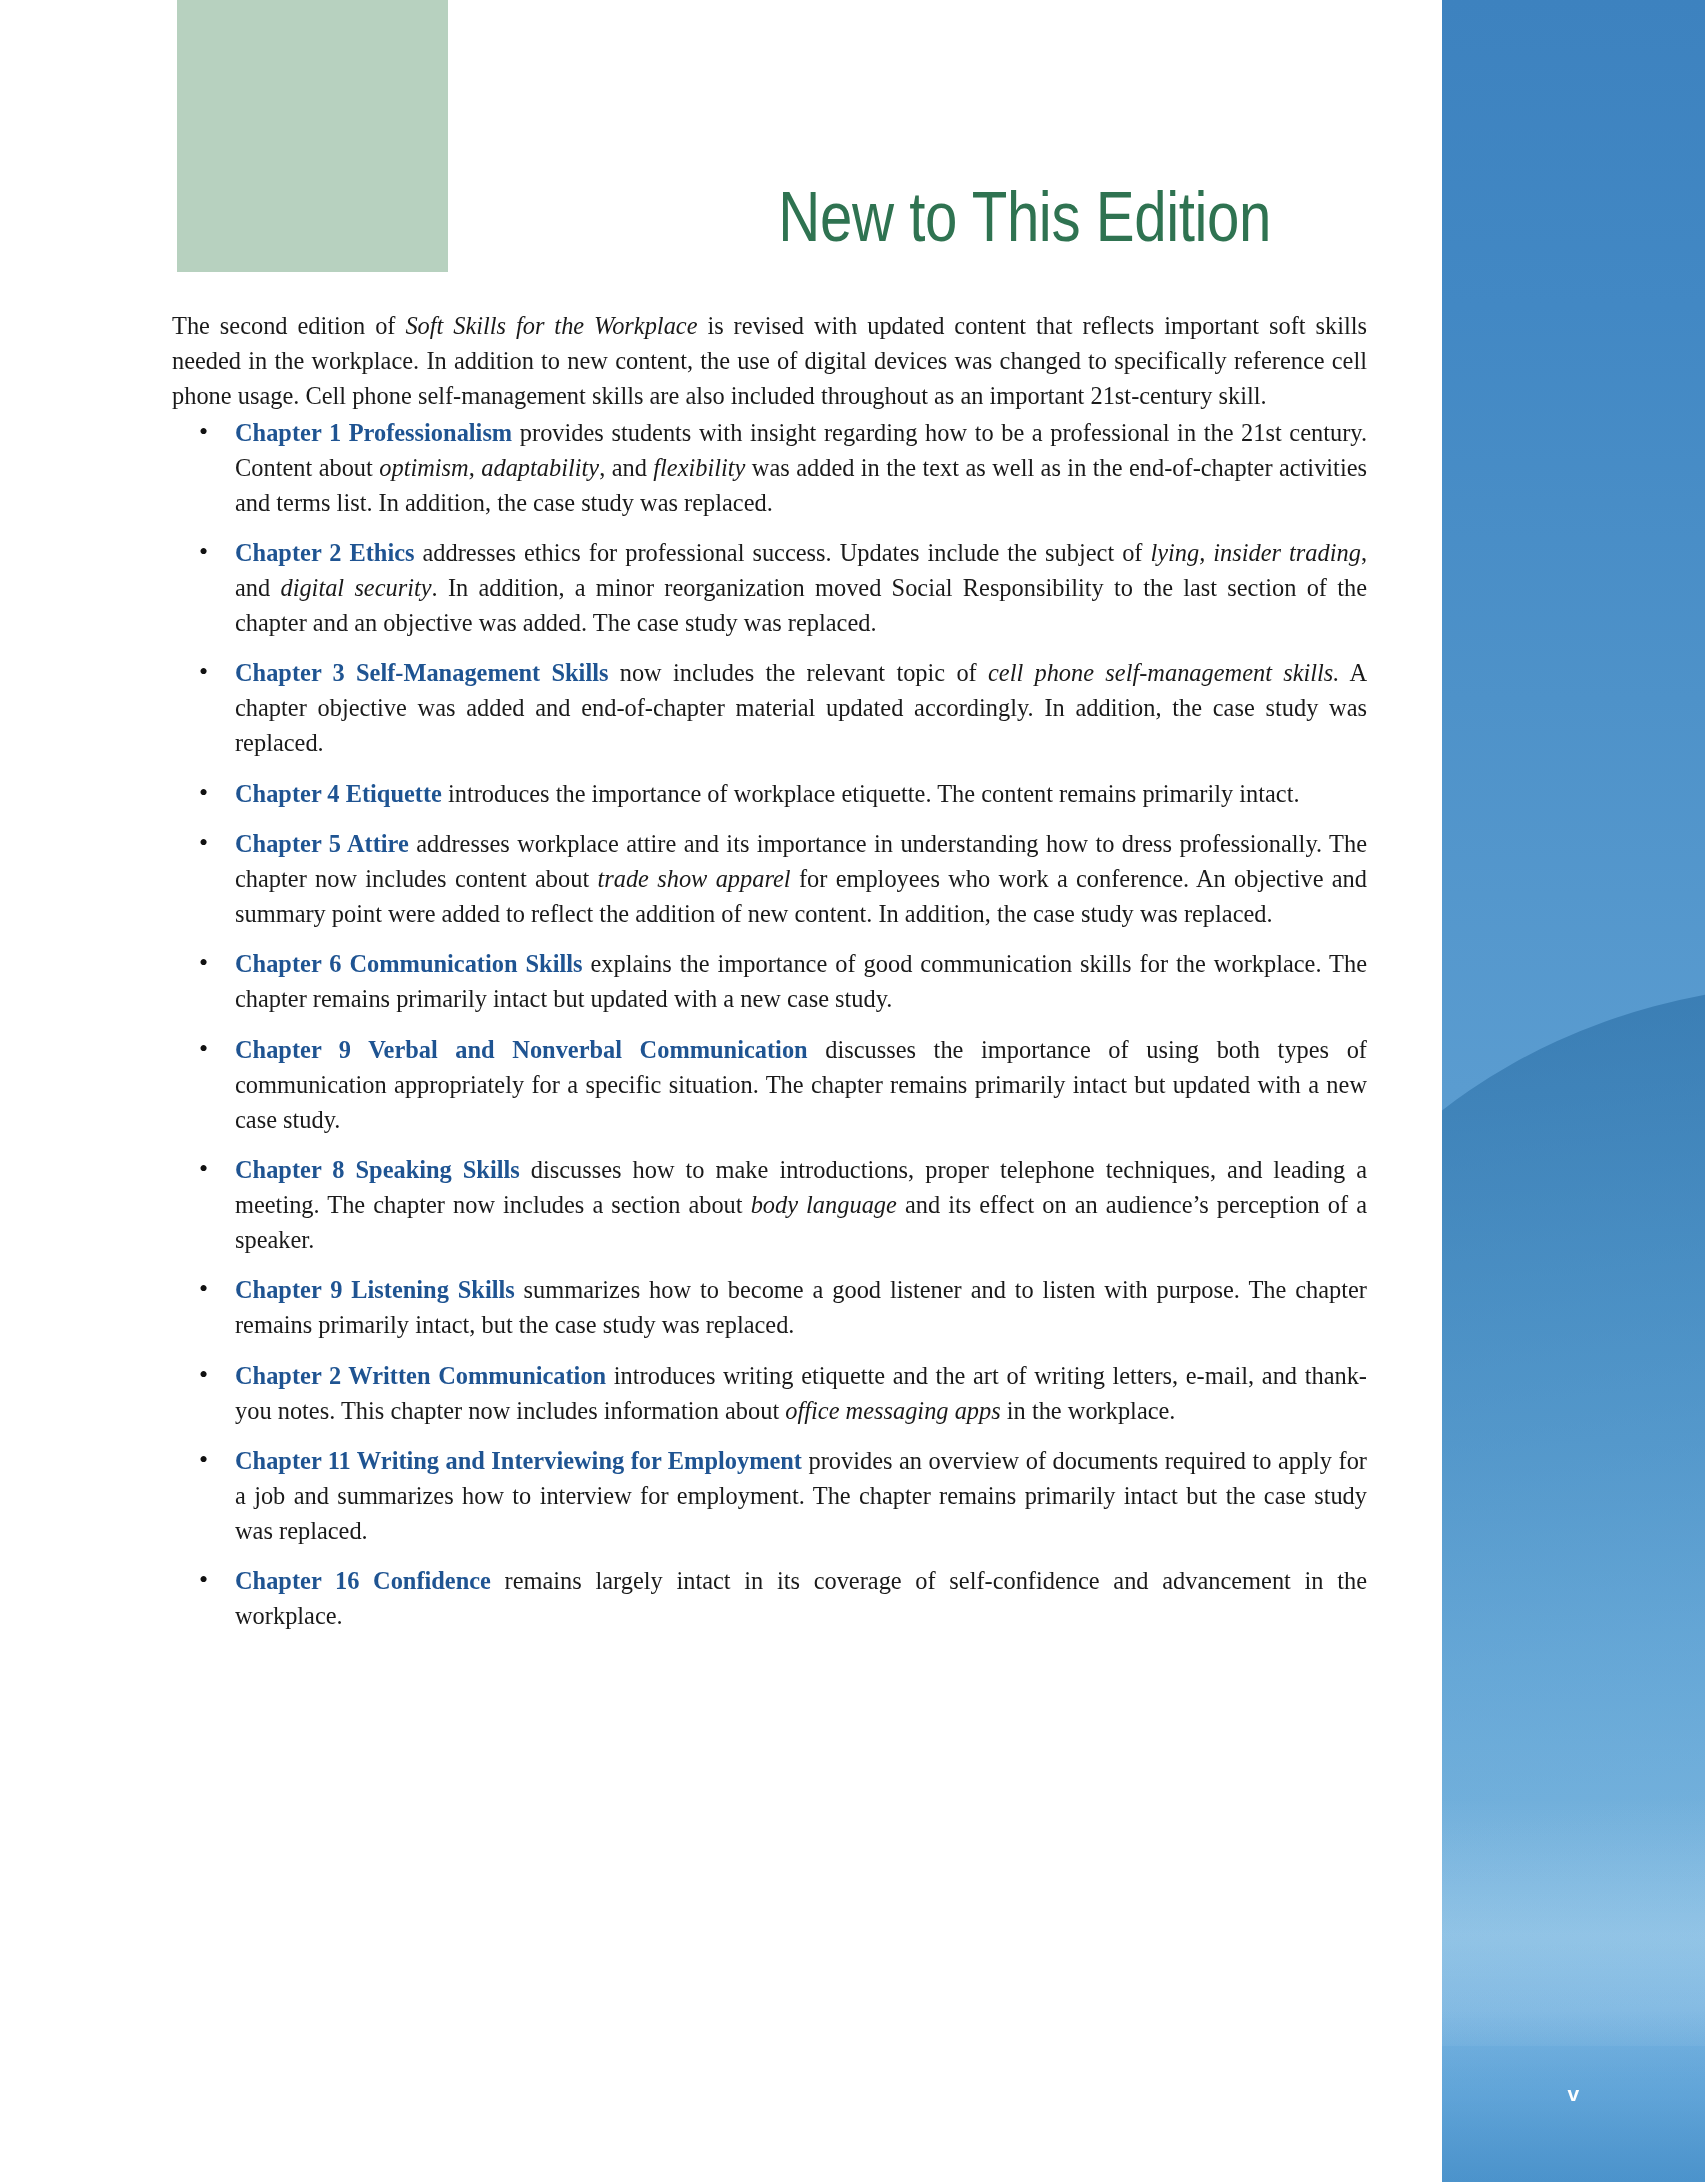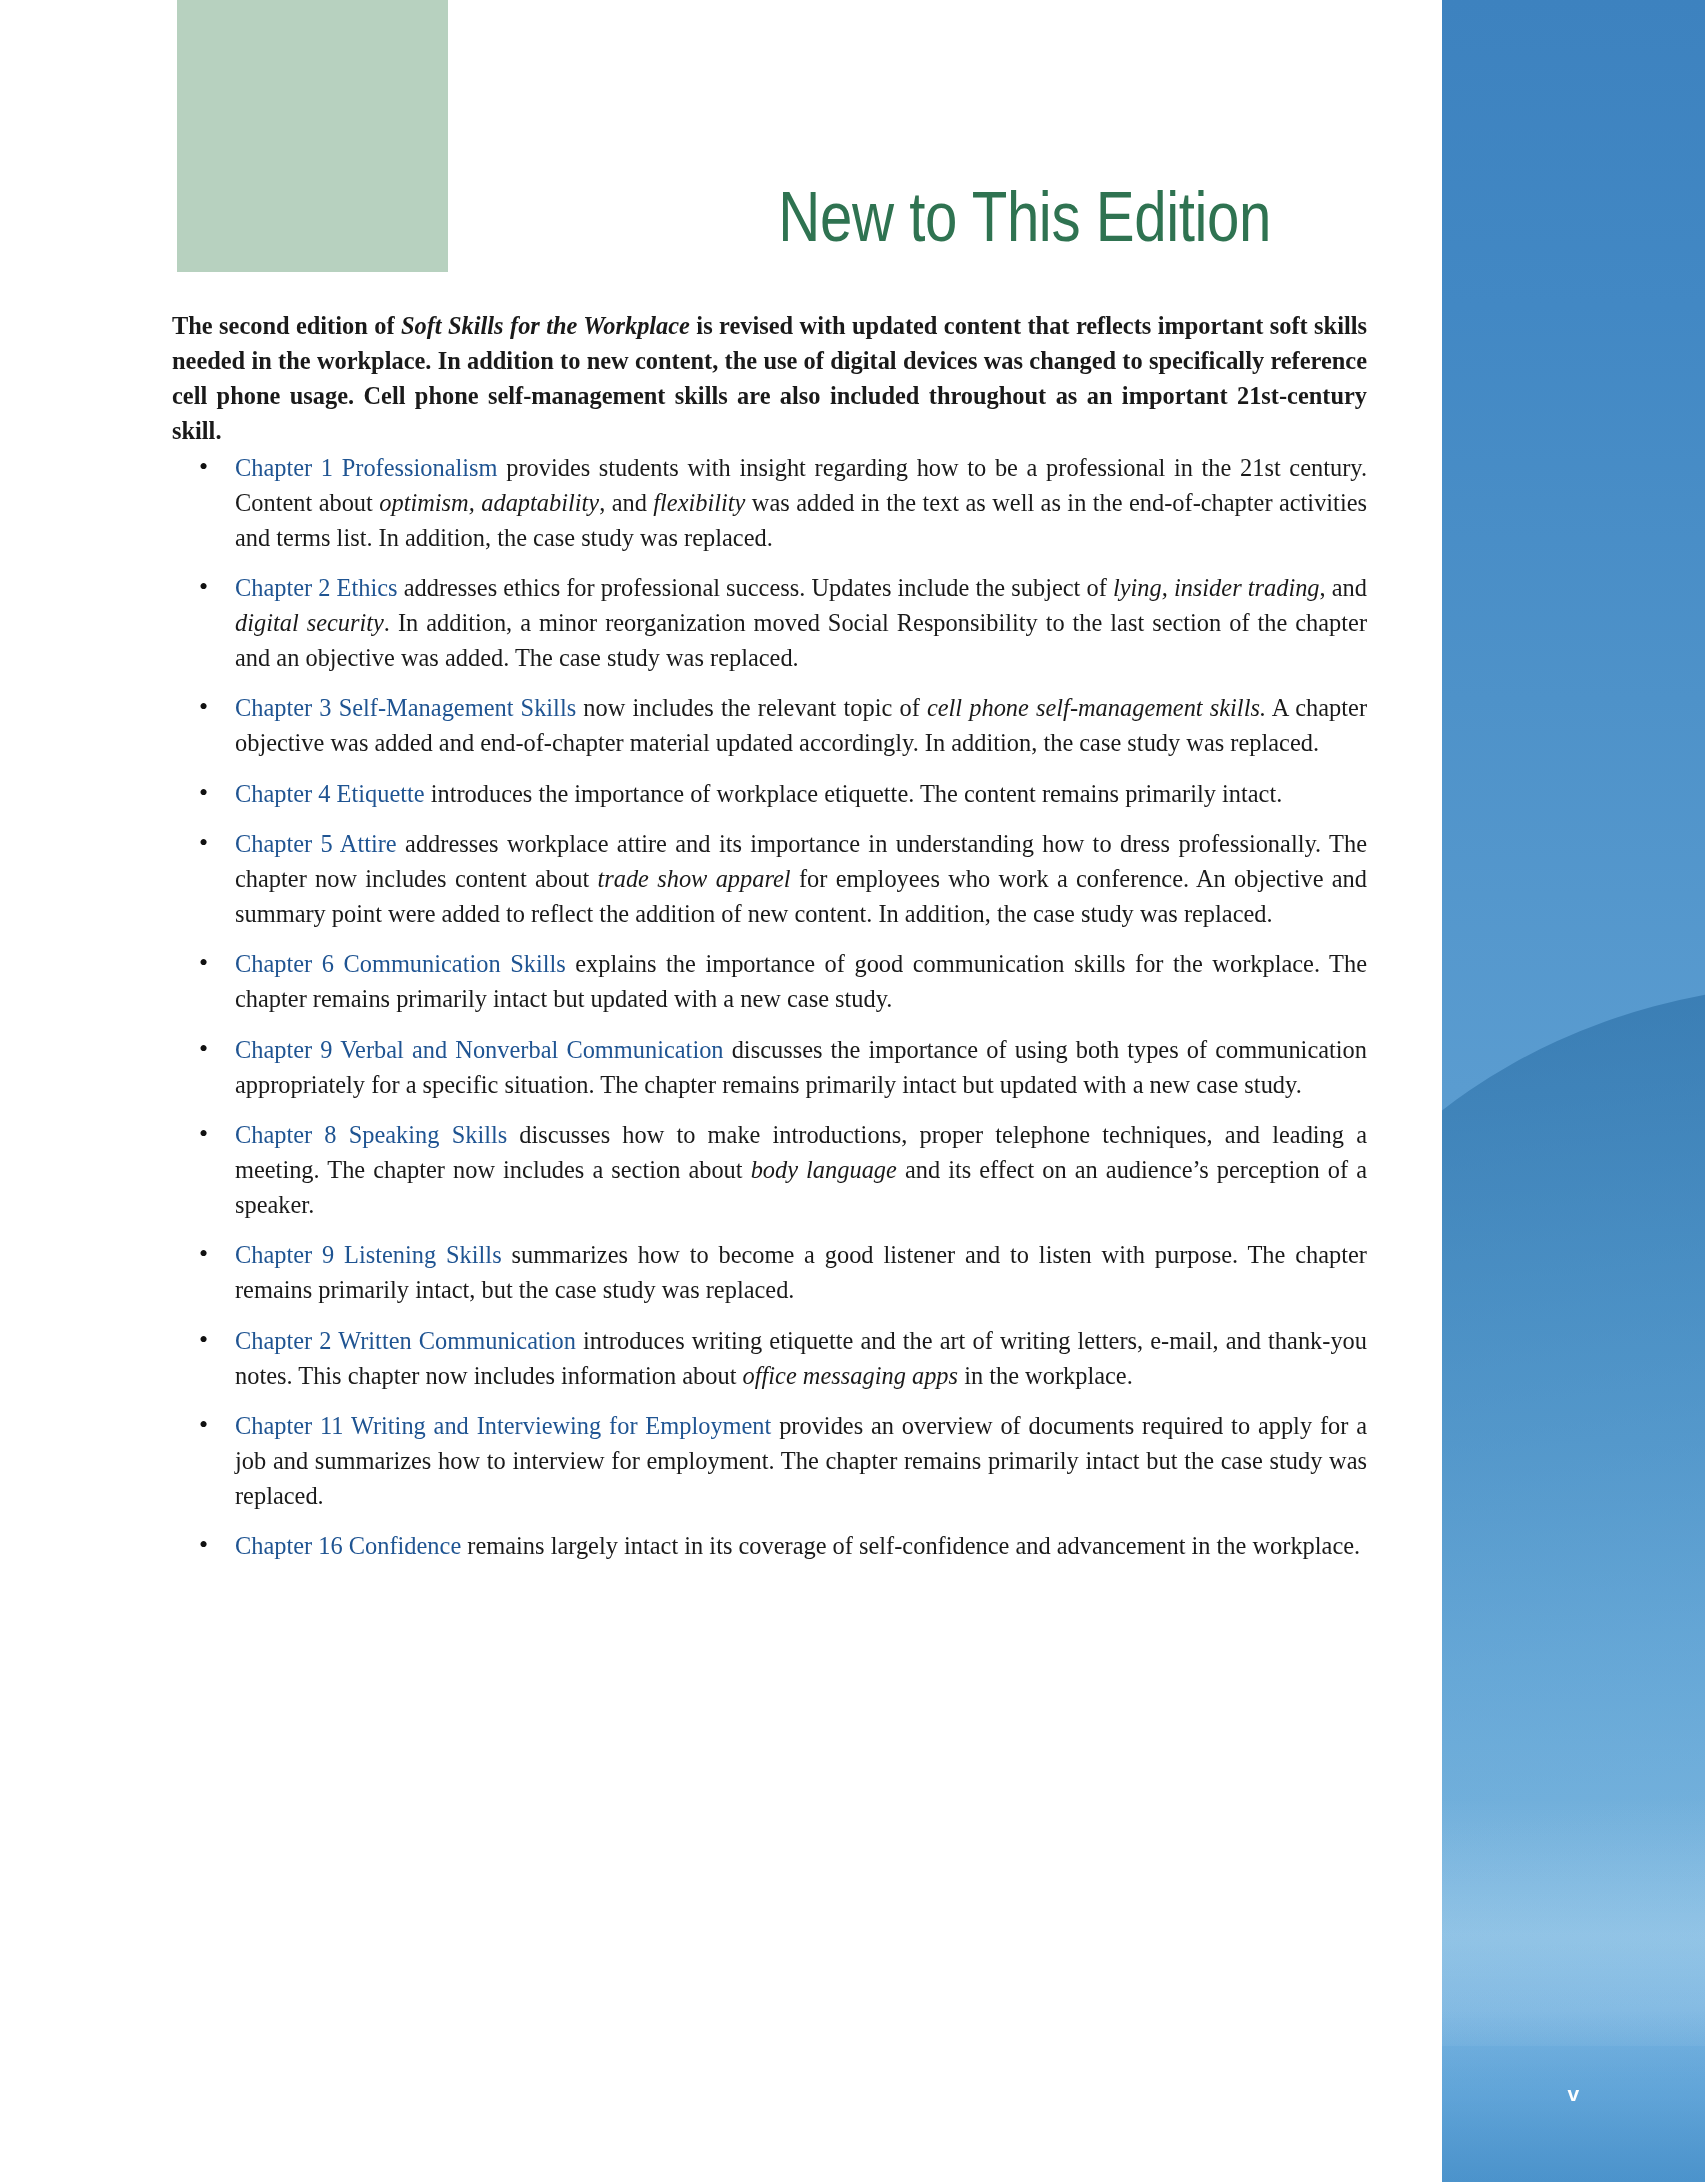--- a/index.html
+++ b/index.html
@@ -131,21 +131,20 @@
   }
 
   .intro {
     font-size: 24.4px;
     line-height: 35px;
     color: #1a1a1a;
     text-align: justify;
     text-justify: inter-word;
     margin: 0 0 1.9px 0;
     hyphens: auto;
-    font-weight: bold;
   }
 
   ul.bullets {
     list-style: none;
     margin: 0;
     padding: 0;
   }
   ul.bullets > li {
     position: relative;
     padding-left: 63px;
@@ -162,21 +161,21 @@
     position: absolute;
     left: 27px;
     top: -1px;
     font-size: 26px;
     line-height: 35px;
     color: #111111;
   }
 
   .chap {
     color: #1f5492;
-    font-weight: 400;
+    font-weight: 700;
   }
   .ital {
     font-style: italic;
   }
   
   ul.bullets > li:last-child { margin-bottom: 0; }
 </style>
 </head>
 <body>
 

